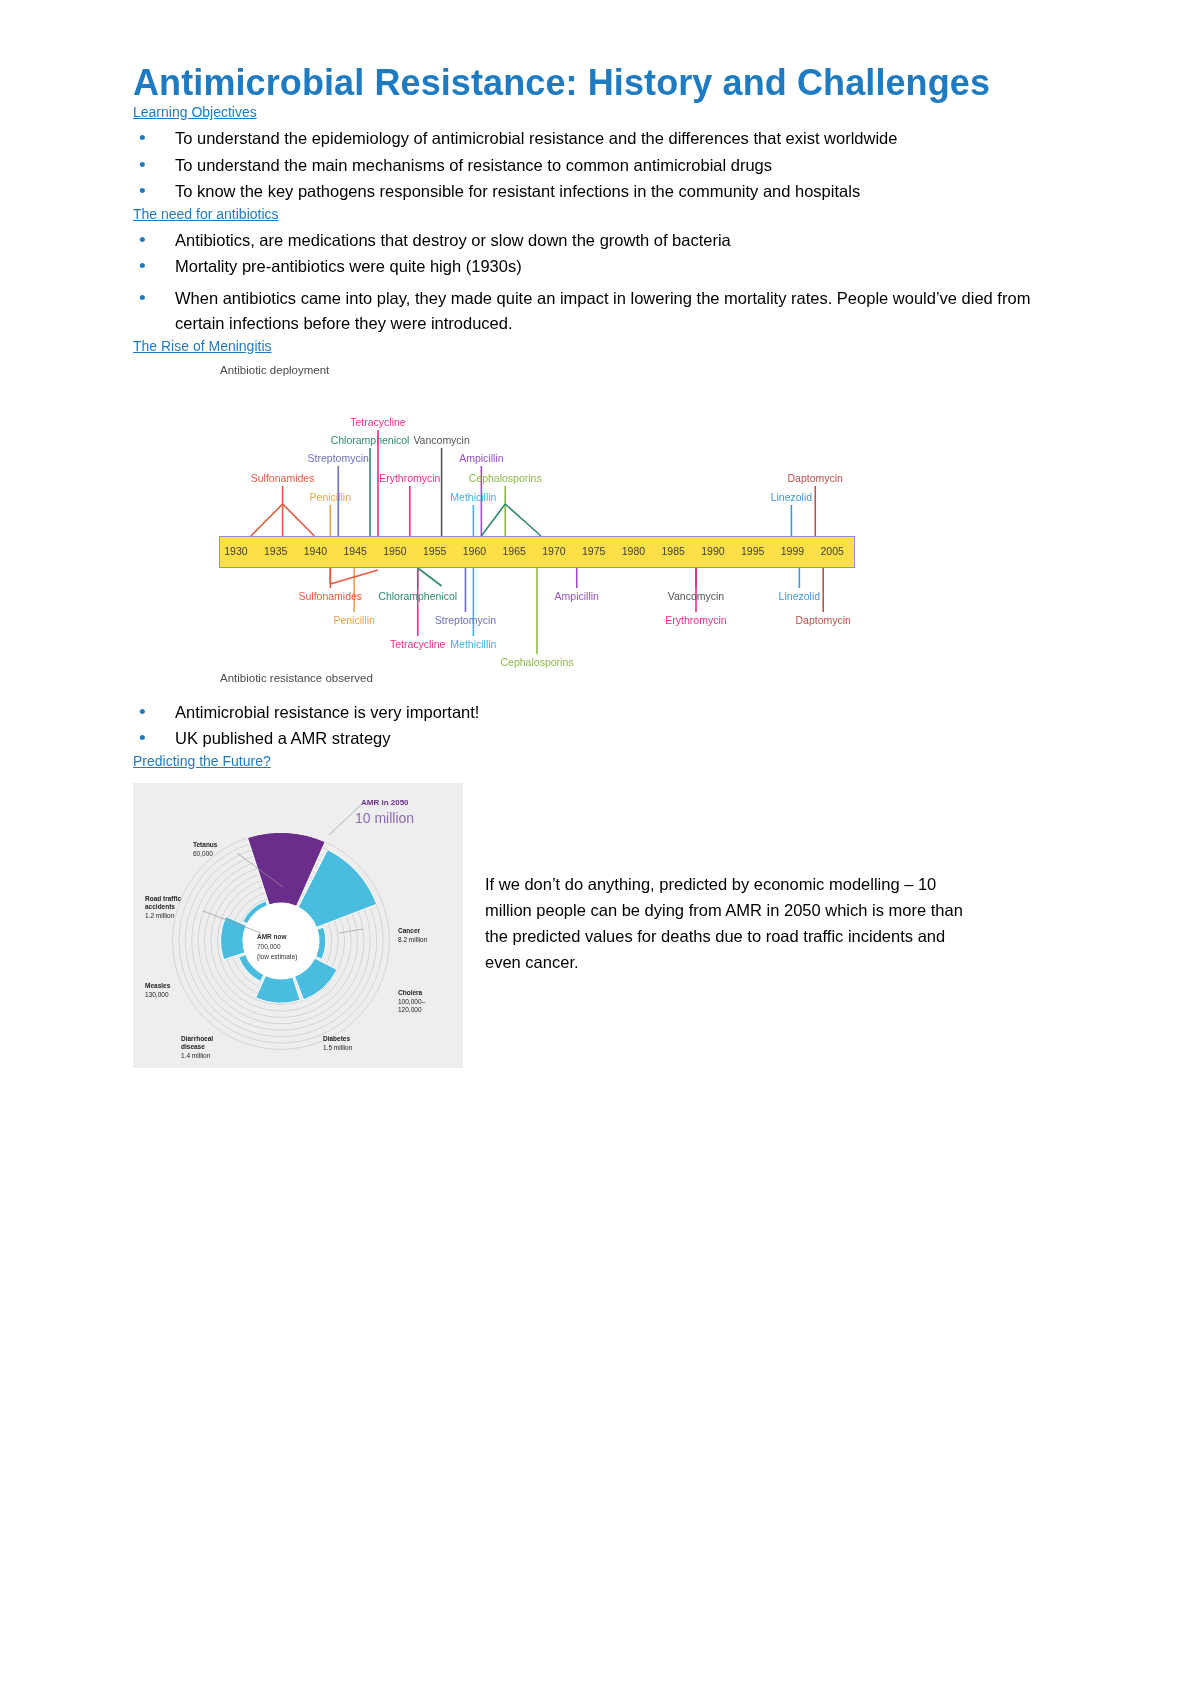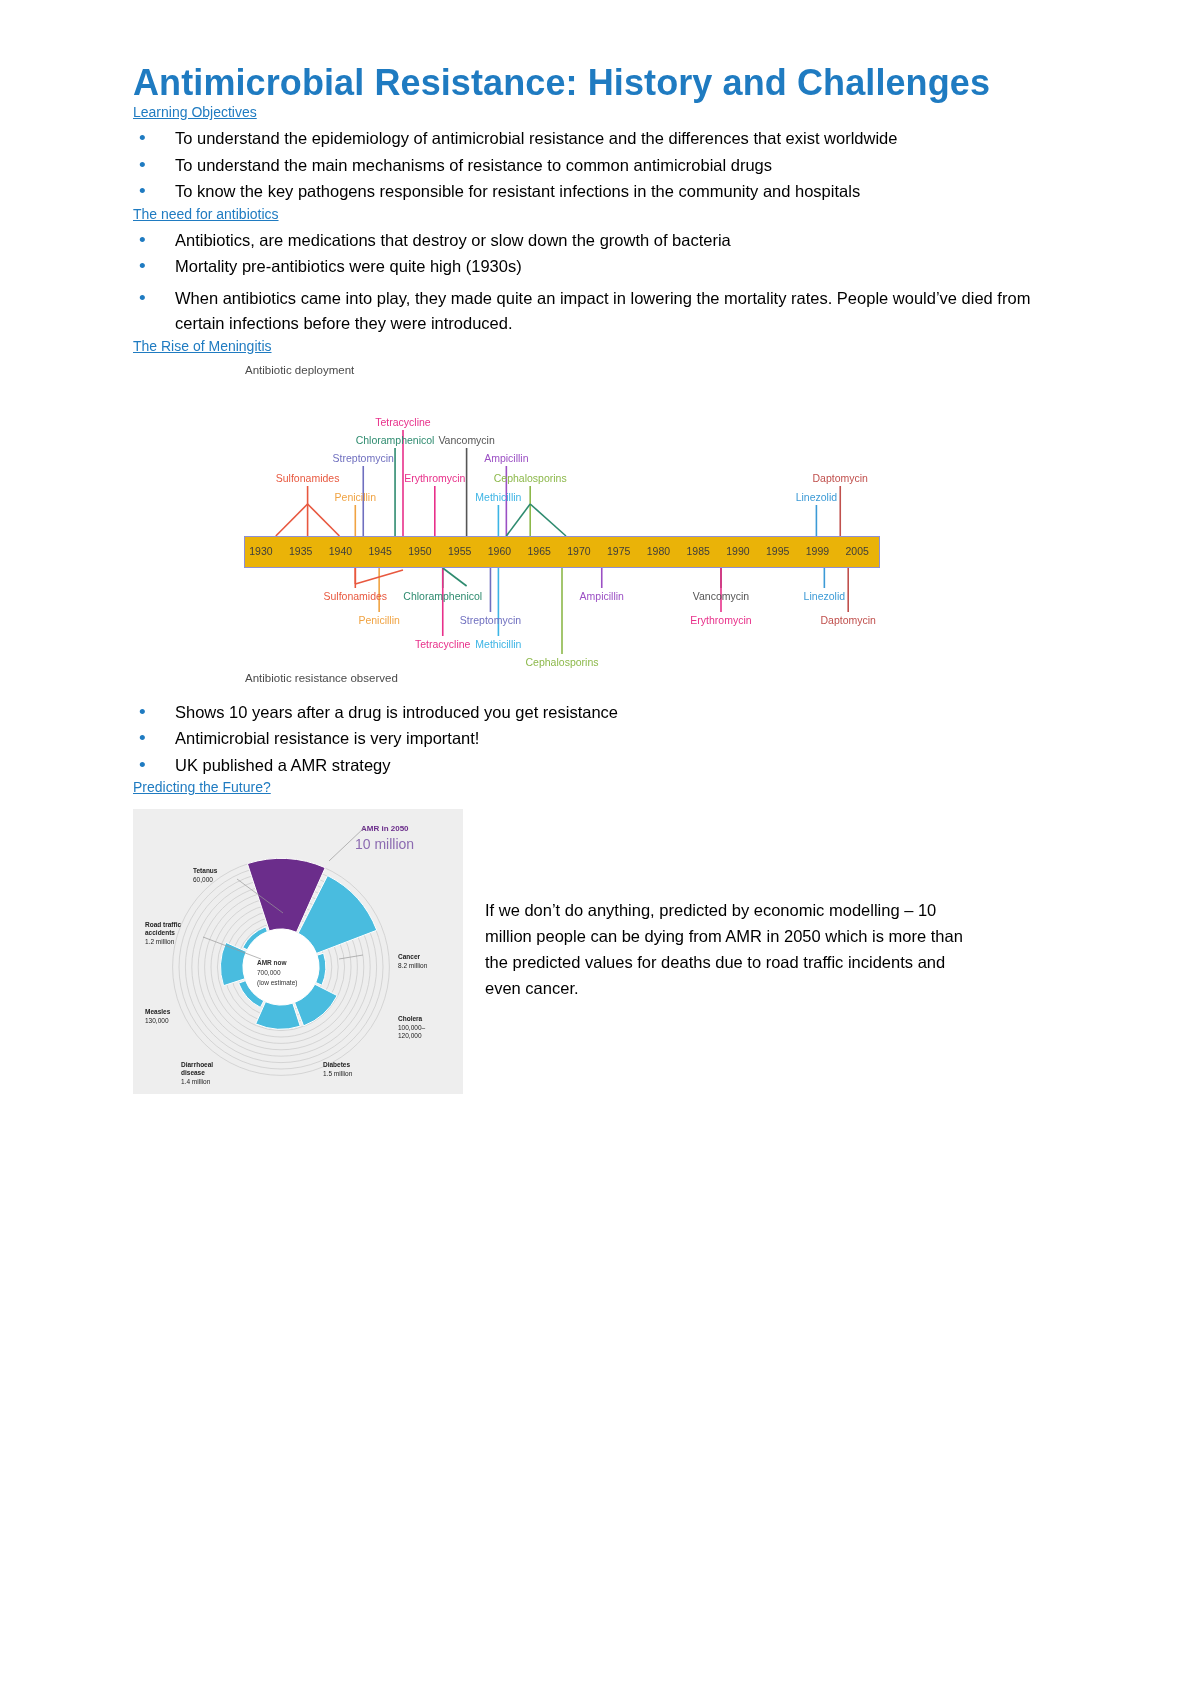--- a/index.html
+++ b/index.html
@@ -83,40 +83,40 @@
     color:#2E86D0;
     font-size:14px;
     line-height:25px;
   }
 
   
   .fig-timeline{
     position:relative;
     width:700px;
     height:330px;
-    margin-left:105px;
+    margin-left:80px;
     margin-top:10px;
     font-size:10px;
     color:#444;
   }
   .fig-cap{
     position:absolute;
     font-size:11.5px;
     color:#4a4a4a;
     white-space:nowrap;
   }
   .cap-top{left:7px;top:0;}
   .cap-bot{left:7px;top:308px;}
 
   .axis-box{
     position:absolute;
     left:6px; top:172px;
     width:636px; height:32px;
     border:1.6px solid #8d8fd6;
-    background:#eab308;
+    background:#fde047;
     box-sizing:border-box;
     z-index:5;
   }
   .yr{
     position:absolute;
     top:8px;
     font-size:10.5px;
     color:#3d3d3d;
     transform:translateX(-50%);
     white-space:nowrap;
@@ -250,21 +250,20 @@
         <div class="tl-label" style="left: 260.4px; top: 274px; color: rgb(60, 180, 229);">Methicillin</div>
         <div class="tl-label" style="left: 324px; top: 292px; color: rgb(140, 184, 74);">Cephalosporins</div>
         <div class="tl-label" style="left: 363.75px; top: 226px; color: rgb(155, 79, 196);">Ampicillin</div>
         <div class="tl-label" style="left: 483px; top: 226px; color: rgb(85, 85, 85);">Vancomycin</div>
         <div class="tl-label" style="left: 483px; top: 250px; color: rgb(232, 48, 138);">Erythromycin</div>
         <div class="tl-label" style="left: 586.35px; top: 226px; color: rgb(60, 154, 214);">Linezolid</div>
         <div class="tl-label" style="left: 610.2px; top: 250px; color: rgb(192, 80, 77);">Daptomycin</div>
       </div>
 
     <ul class="bul">
-      <li>Shows 10 years after a drug is introduced you get resistance</li>
       <li>Antimicrobial resistance is very important!</li>
       <li>UK published a AMR strategy</li>
     </ul>
 
     <h2 class="section sec-future">Predicting the Future? </h2>
 
     <div class="fig-wrap">
       <div class="fig-radial">
         <svg id="radial-svg" viewBox="0 0 330 285" width="330" height="285">
             <circle cx="148" cy="158" r="44.4" fill="none" stroke="#c9c9c9" stroke-width="0.7"></circle>

